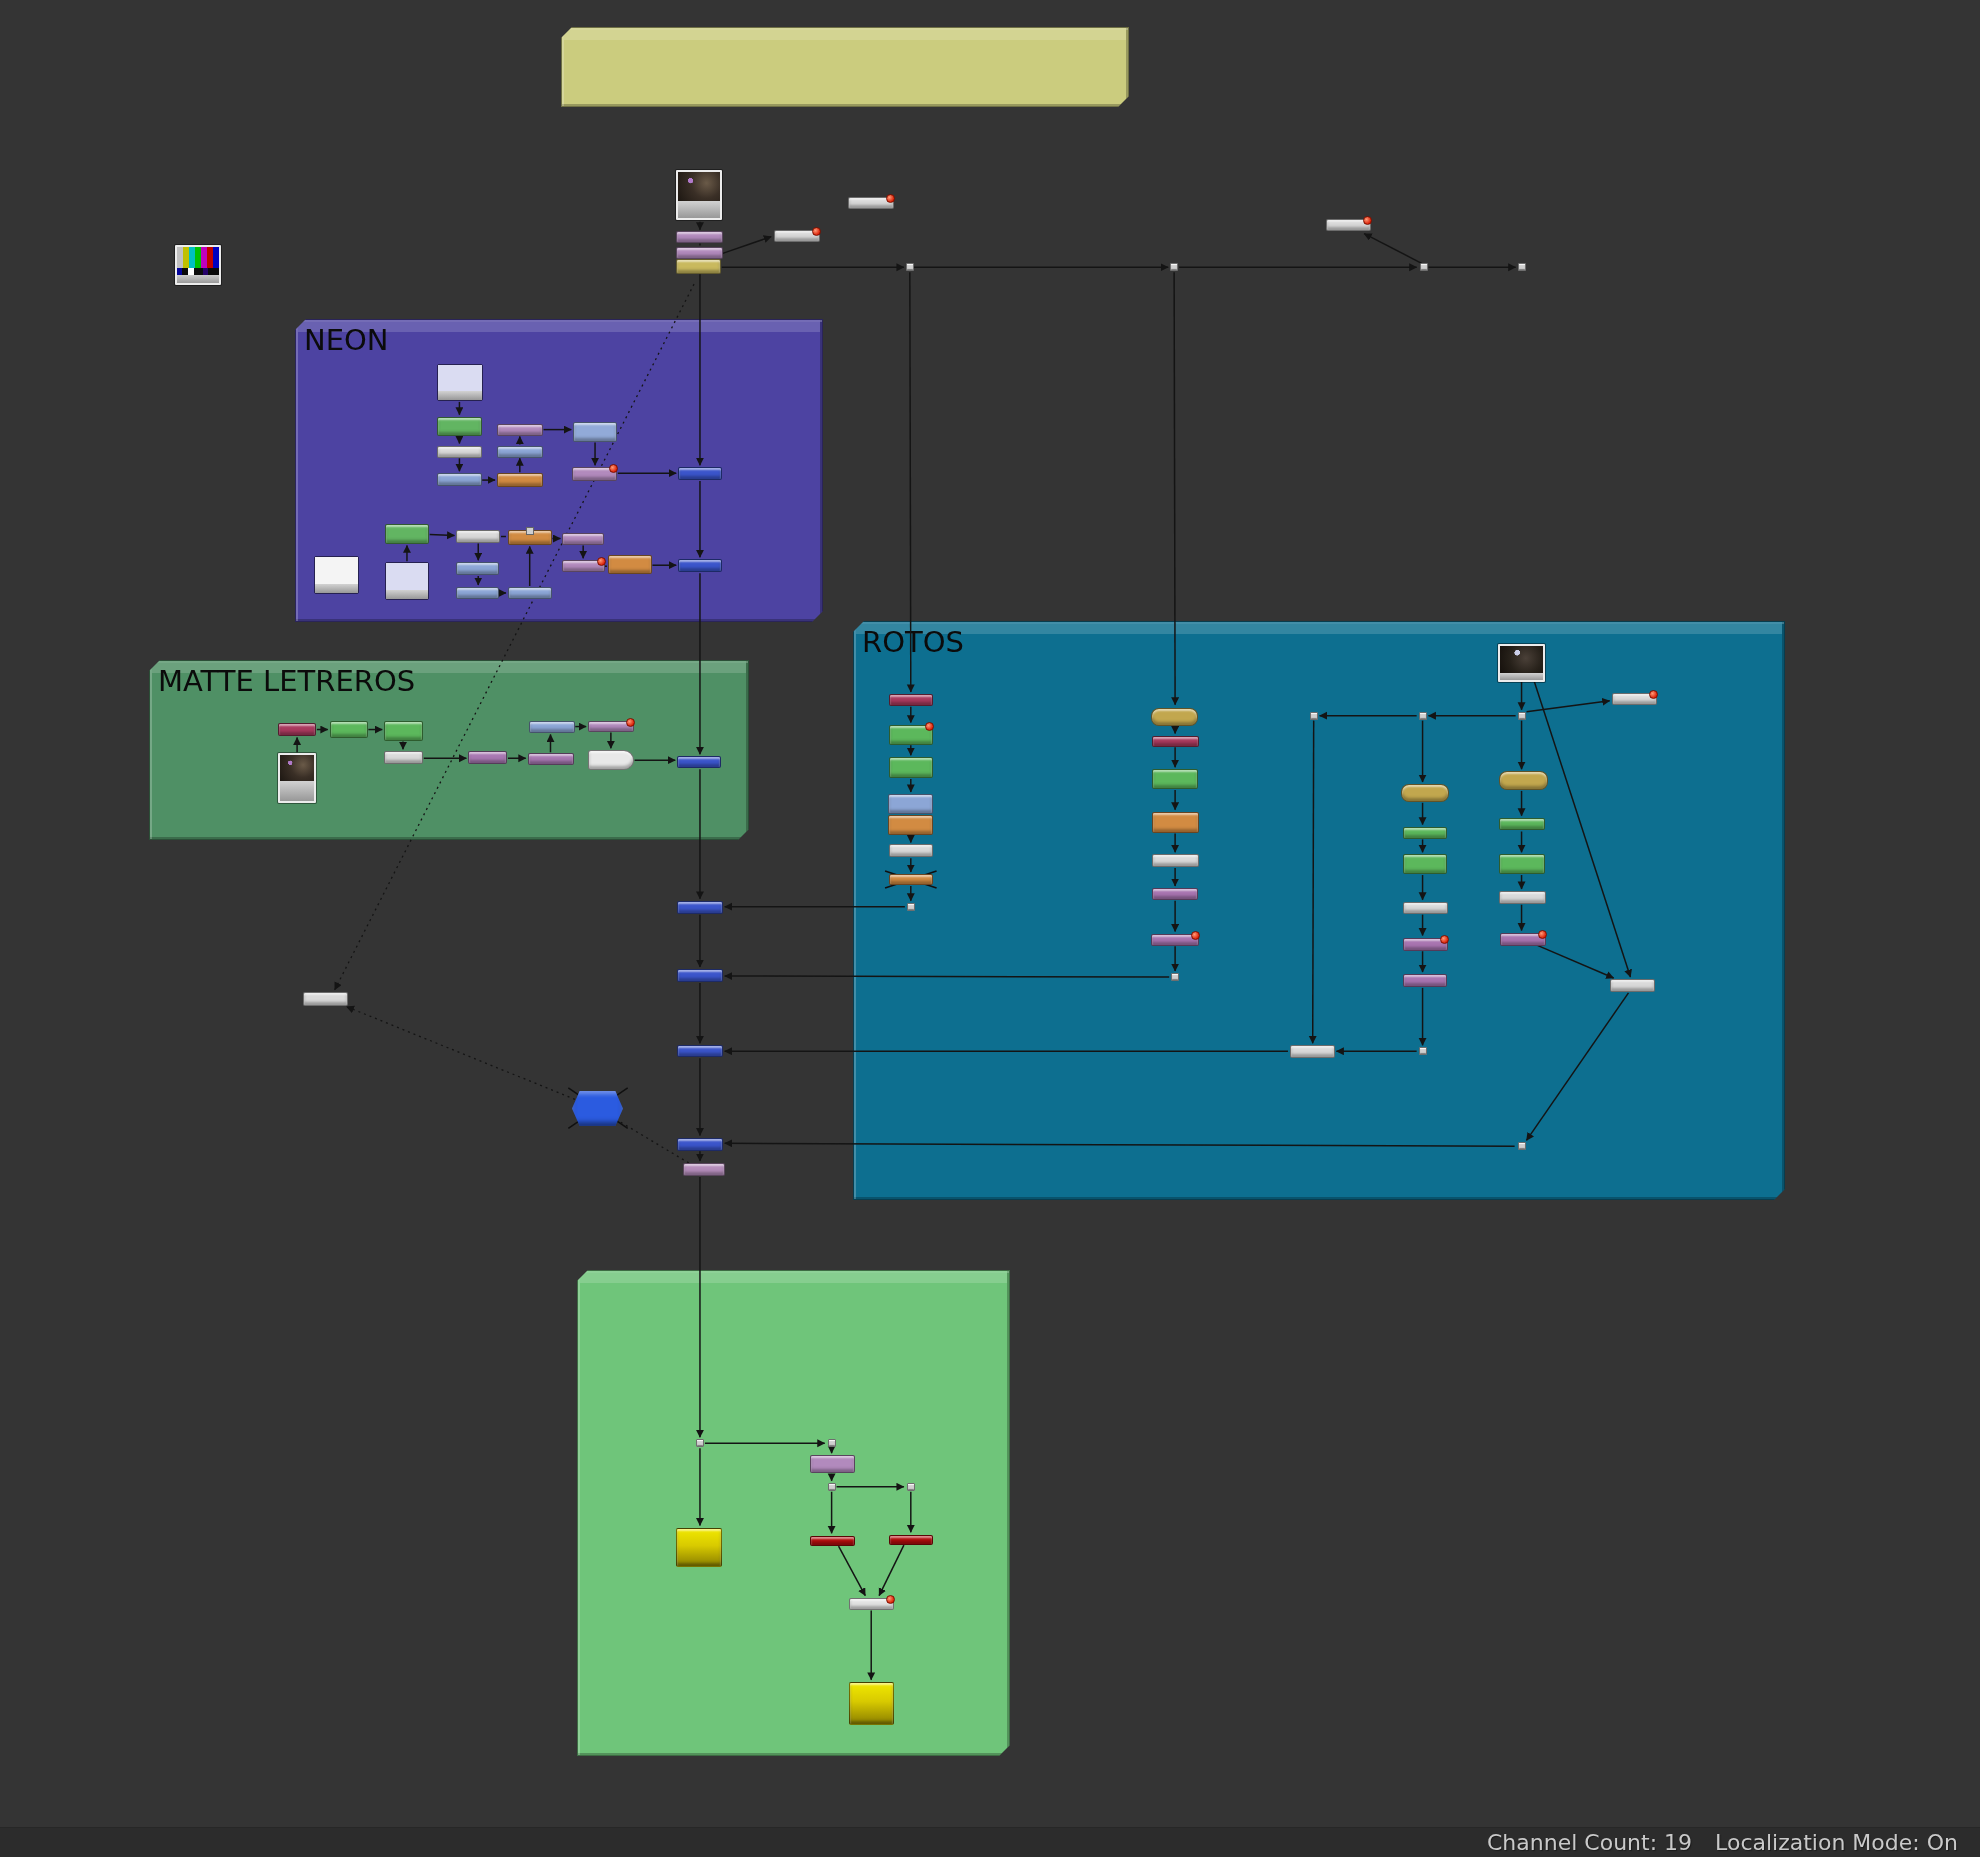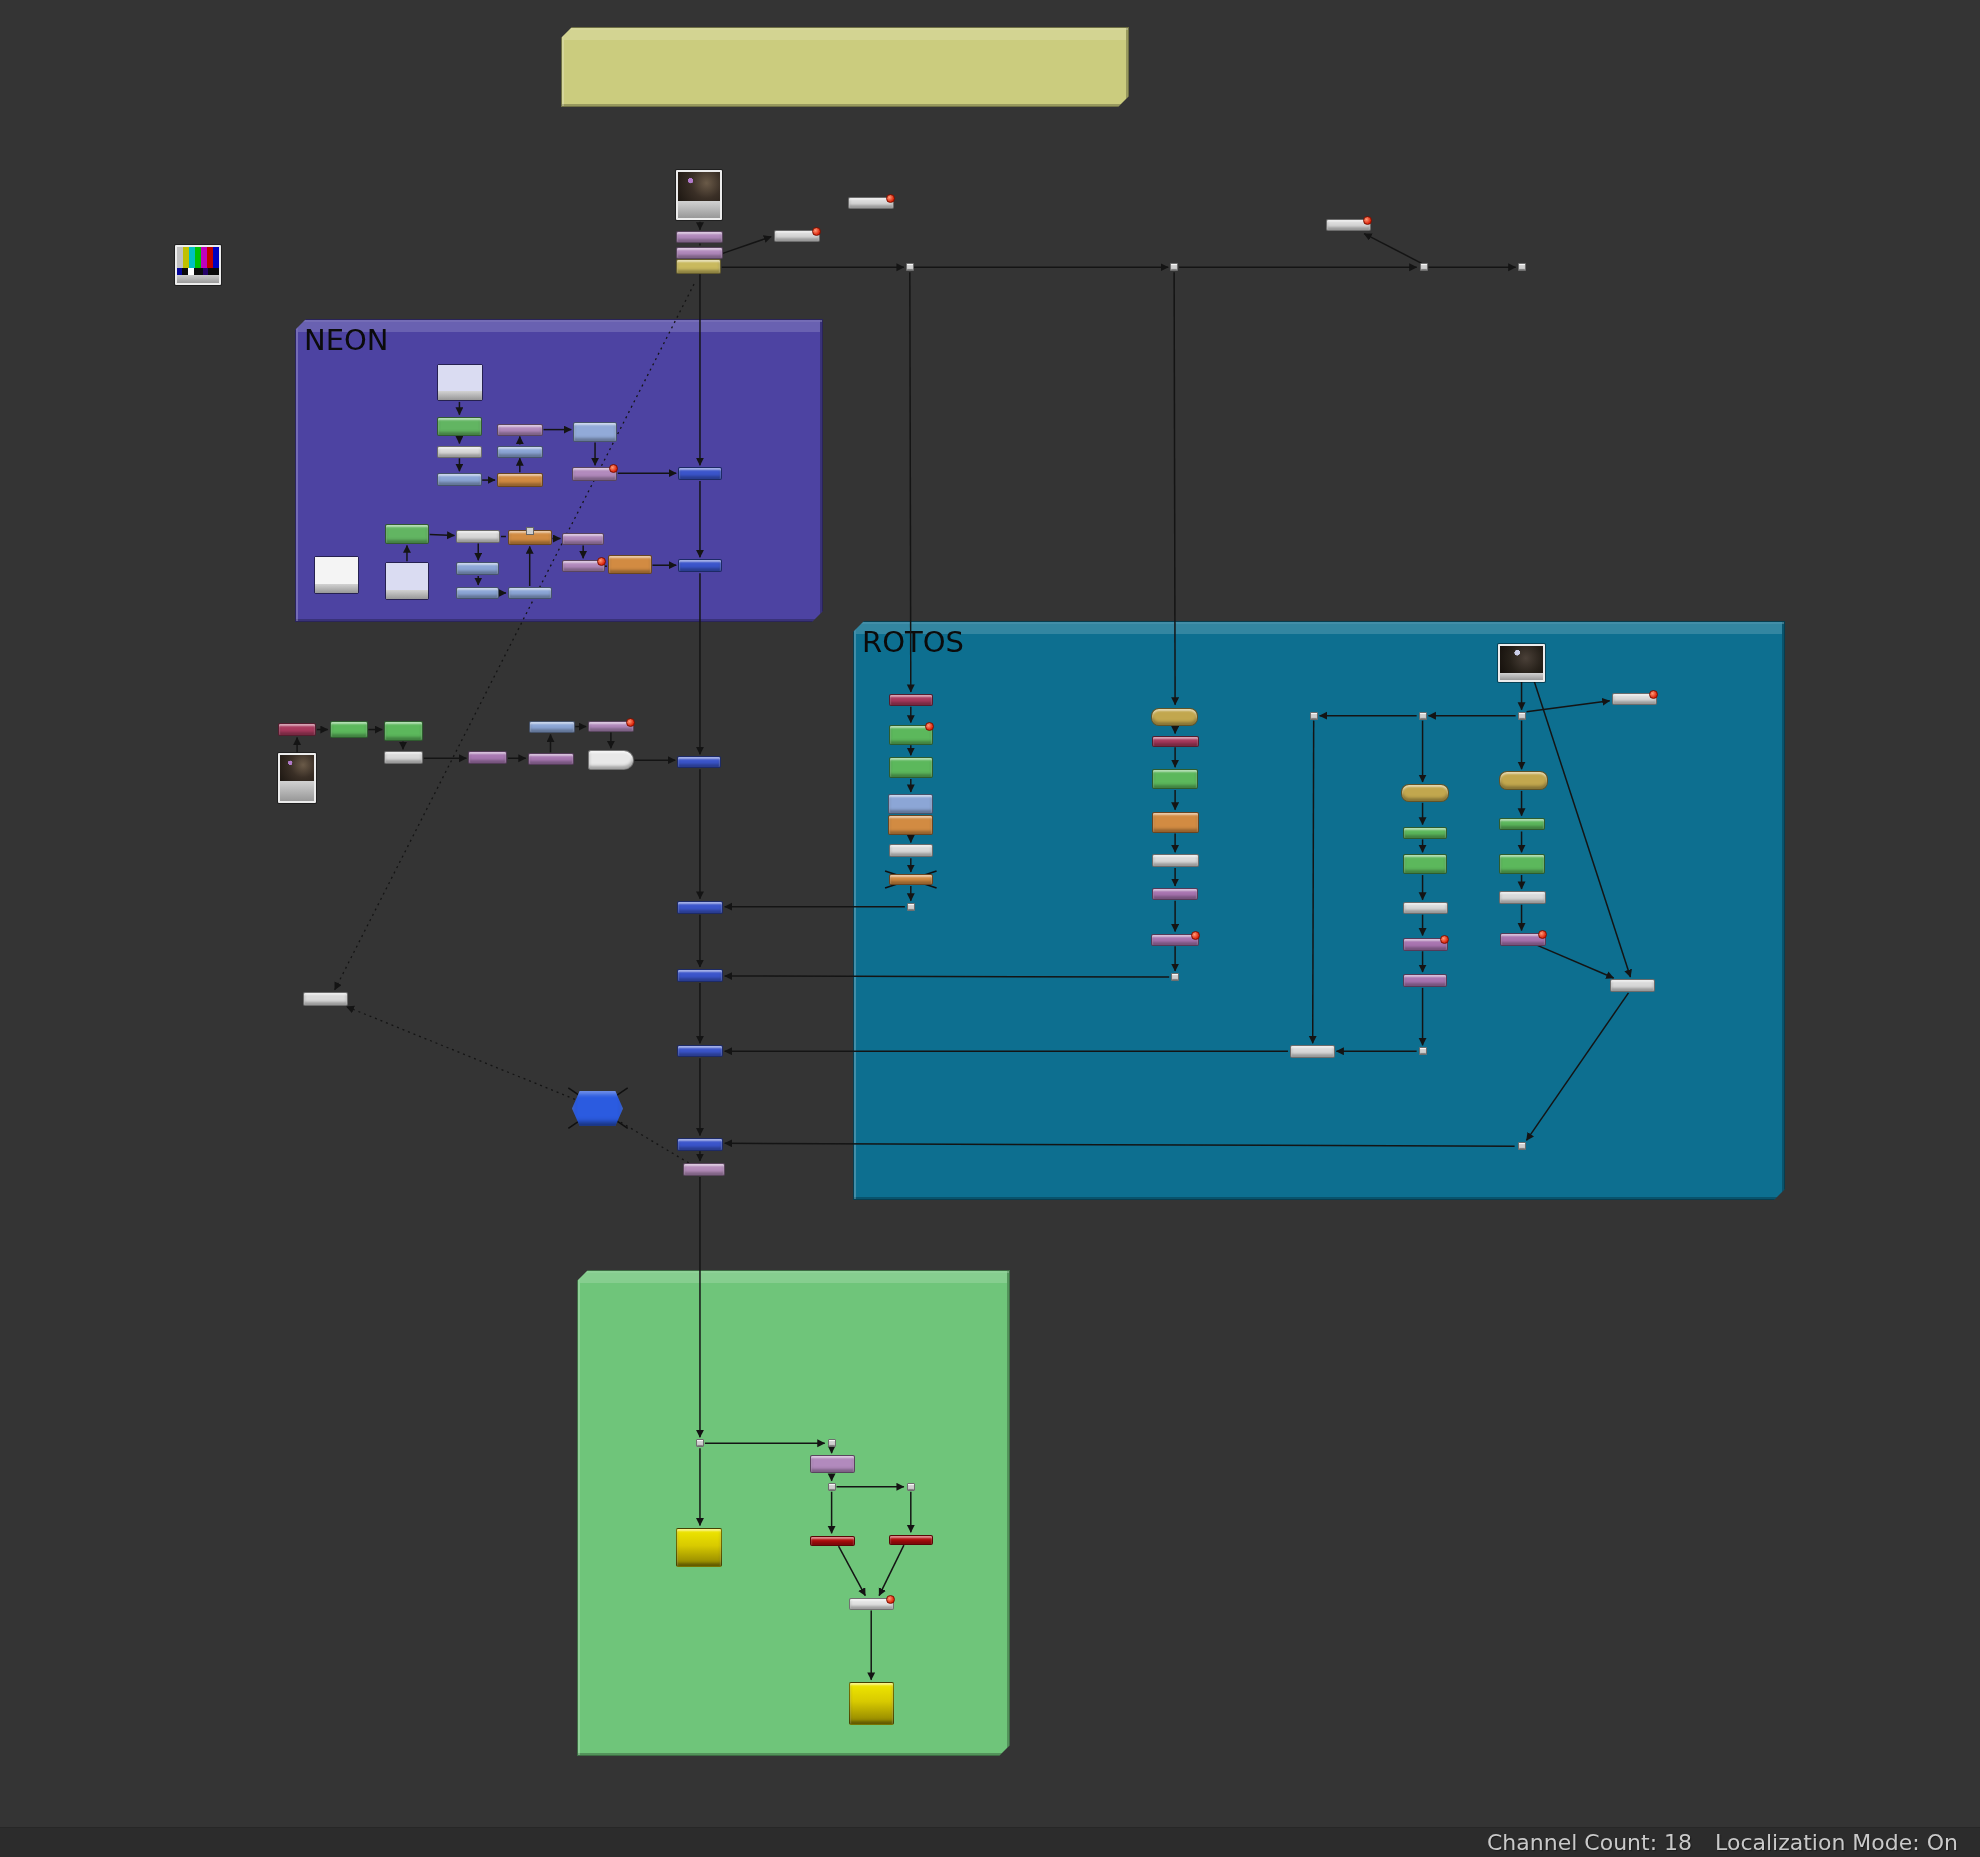--- a/index.html
+++ b/index.html
@@ -57,20 +57,24 @@
 
 <div id="stage">
   <div id="backdrops-layer">
       <div class="backdrop" style="left: 561px; top: 27px; width: 568px; height: 80px; background: rgb(203, 204, 126);">
         <div class="backdrop-header"></div>
         <span class="backdrop-label"></span>
       </div>
       <div class="backdrop" style="left: 295px; top: 319px; width: 528px; height: 303px; background: rgb(77, 67, 162);">
         <div class="backdrop-header"></div>
         <span class="backdrop-label">NEON</span>
+      </div>
+      <div class="backdrop" style="left: 149px; top: 660px; width: 600px; height: 180px; background: rgb(79, 144, 101);">
+        <div class="backdrop-header"></div>
+        <span class="backdrop-label">MATTE LETREROS</span>
       </div>
       <div class="backdrop" style="left: 853px; top: 621px; width: 932px; height: 579px; background: rgb(13, 111, 144);">
         <div class="backdrop-header"></div>
         <span class="backdrop-label">ROTOS</span>
       </div>
       <div class="backdrop" style="left: 577px; top: 1270px; width: 433px; height: 486px; background: rgb(111, 197, 122);">
         <div class="backdrop-header"></div>
         <span class="backdrop-label"></span>
       </div>
     </div>
@@ -331,19 +335,19 @@
       <div class="node kind-bar" style="left: 810px; top: 1536px; width: 45px; height: 10px; pointer-events: auto; background: rgb(181, 13, 13);"></div>
       <div class="node kind-bar" style="left: 889px; top: 1535px; width: 44px; height: 10px; pointer-events: auto; background: rgb(181, 13, 13);"></div>
       <div class="node kind-bar" style="left: 849px; top: 1598px; width: 45px; height: 12px; pointer-events: auto; background: rgb(226, 226, 226);">
         <div class="red-dot"></div>
       </div>
       <div class="node kind-write" style="left: 676px; top: 1528px; width: 46px; height: 39px; pointer-events: auto;"></div>
       <div class="node kind-write" style="left: 849px; top: 1682px; width: 45px; height: 43px; pointer-events: auto;"></div>
     </div>
   <div class="statusbar">
     <div class="statusbar-text">
-      <span>Channel Count: 18</span>
+      <span>Channel Count: 19</span>
       <span>Localization Mode: On</span>
       <span>Me</span>
     </div>
   </div>
 </div>
 
 
 </body></html>

